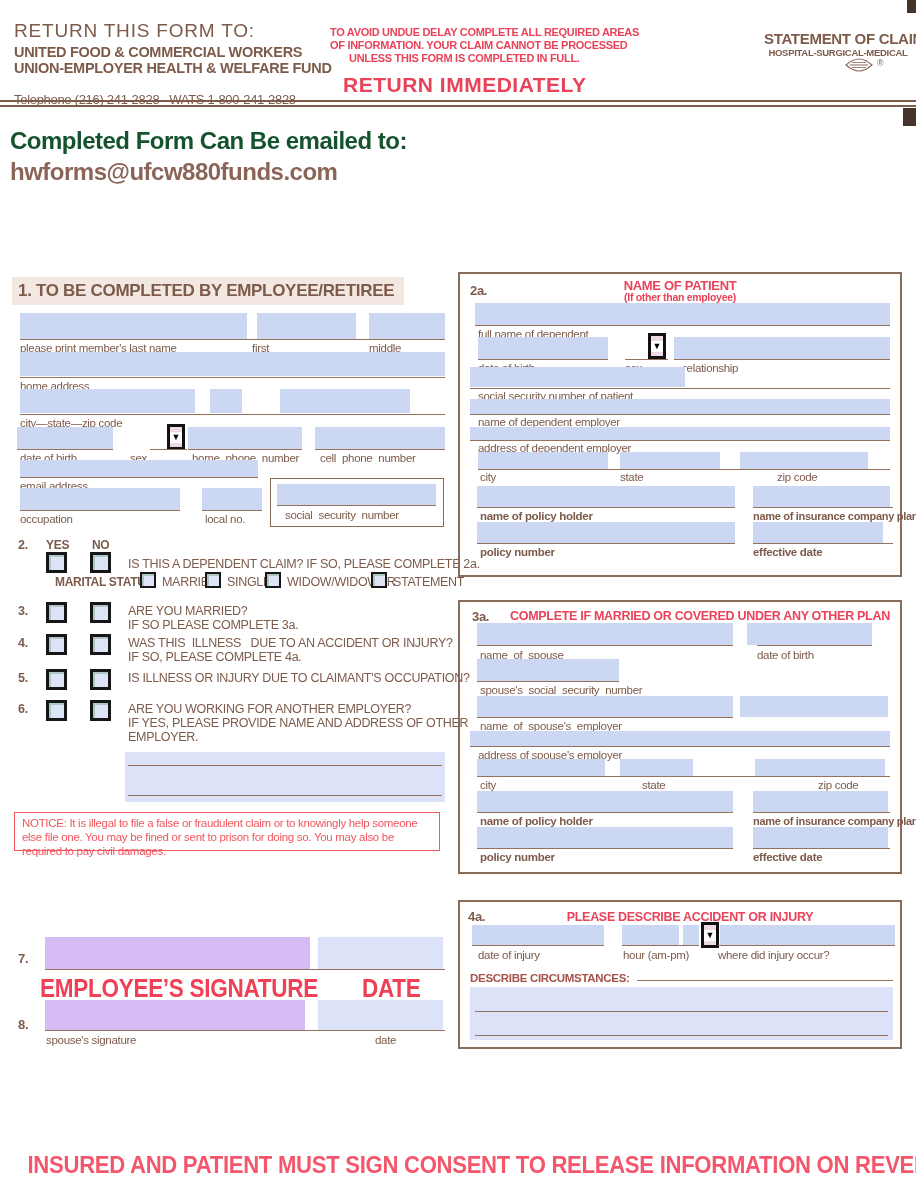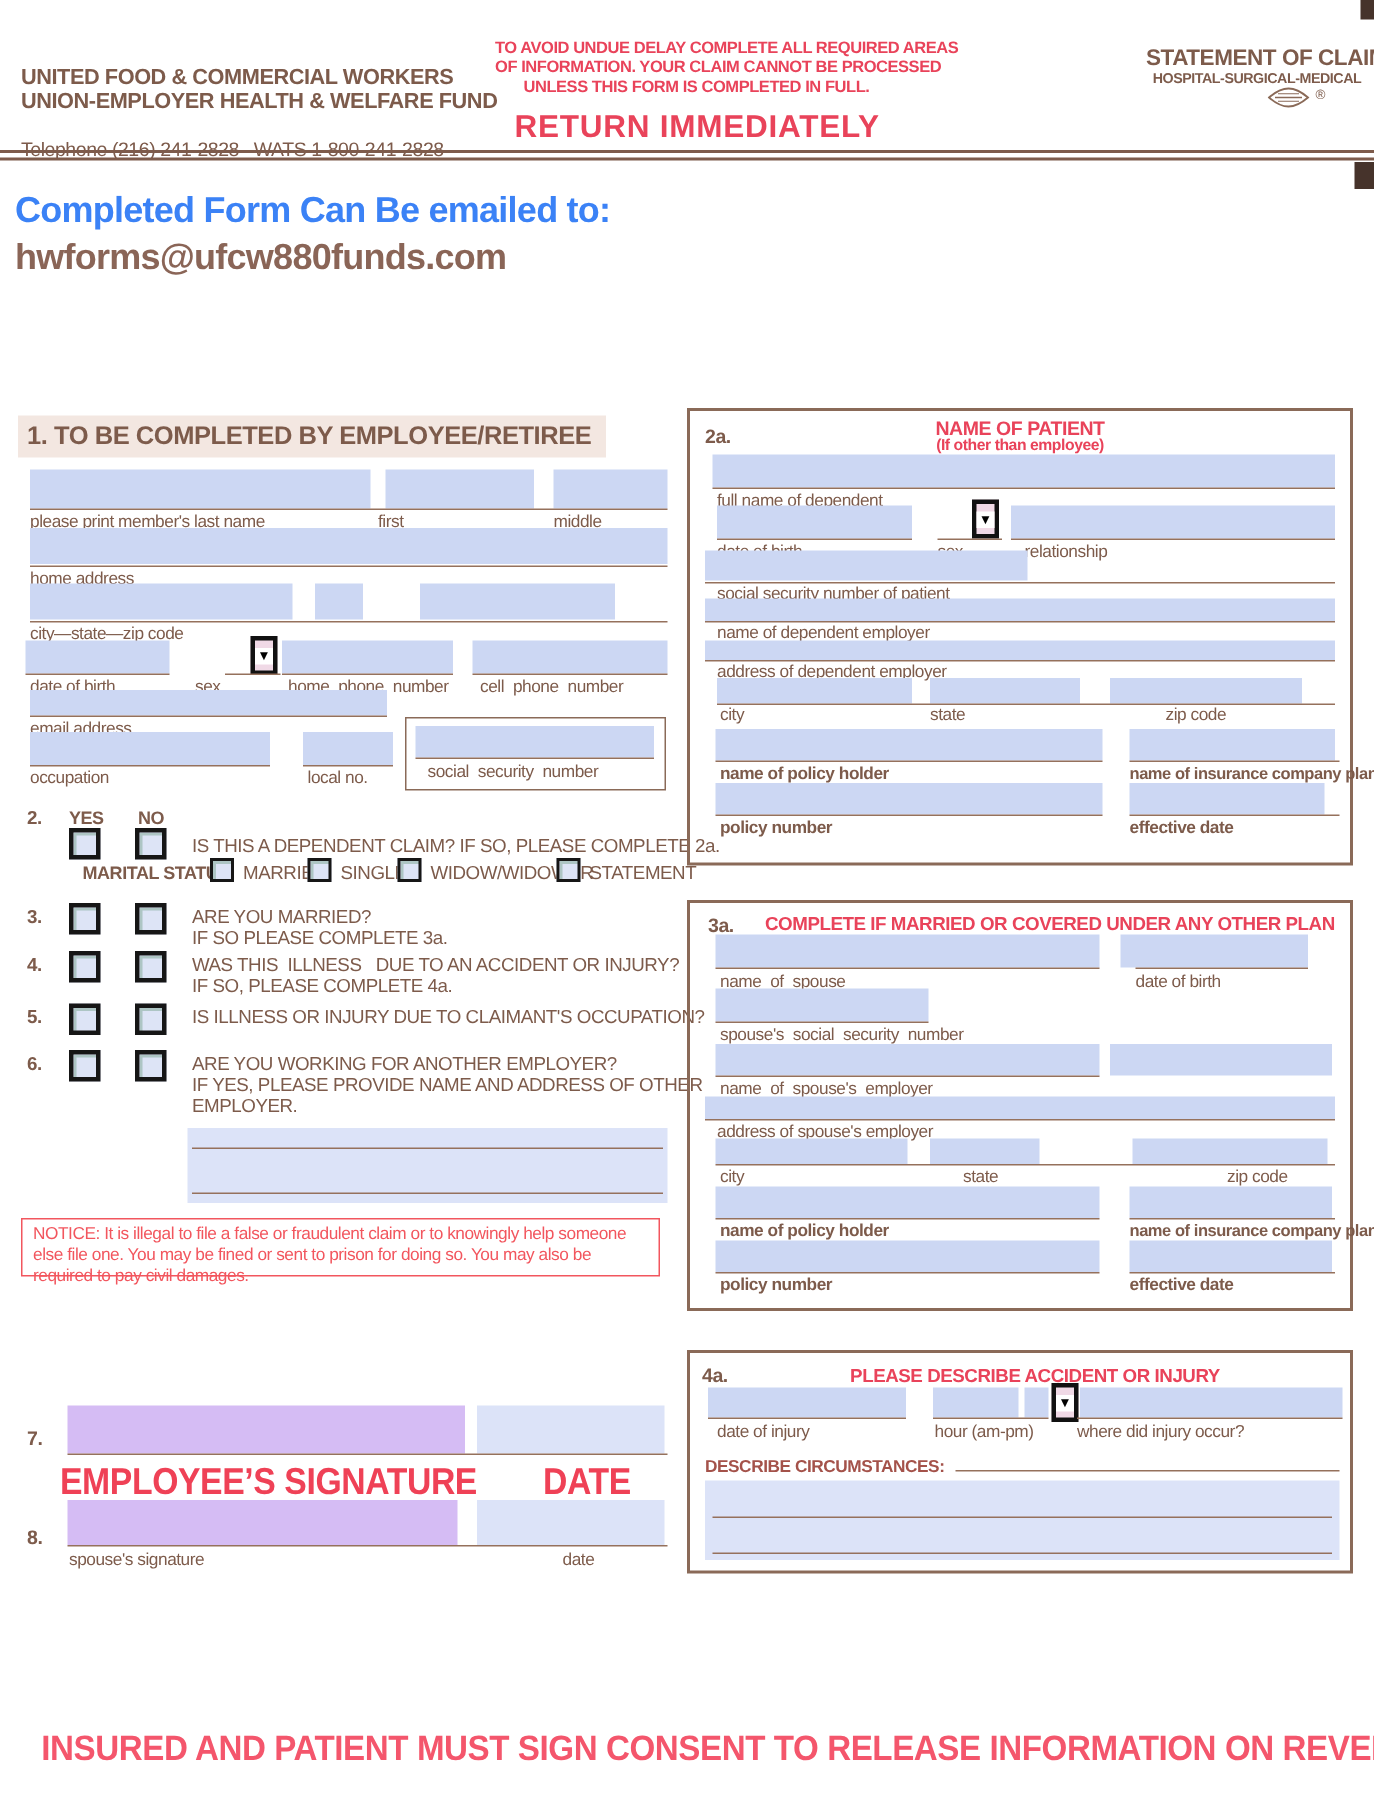--- a/index.html
+++ b/index.html
@@ -28,20 +28,21 @@
   .dbl{position:absolute;left:0;top:100px;width:916px;height:3px;
       border-top:2px solid #7d5b4b;border-bottom:2px solid #7d5b4b;}
   .mark{position:absolute;background:#46332b;}
   .sqx{transform:scaleX(.9);transform-origin:left center;}
 </style>
 </head>
 <body>
 
 <div class="page">
 
+  <div class="t brown" style="left:14px;top:20px;font-size:19px;letter-spacing:.8px;">RETURN THIS FORM TO:</div>
   <div class="t brown b" style="left:14px;top:44px;font-size:14.5px;">UNITED FOOD &amp; COMMERCIAL WORKERS</div>
   <div class="t brown b" style="left:14px;top:60px;font-size:14.5px;">UNION-EMPLOYER HEALTH &amp; WELFARE FUND</div>
   <div class="t brown" style="left:14px;top:92px;font-size:13px;">Telephone (216) 241-2828   WATS 1-800-241-2828</div>
 
   <div class="t red b" style="left:330px;top:26px;font-size:11px;">TO AVOID UNDUE DELAY COMPLETE ALL REQUIRED AREAS</div>
   <div class="t red b" style="left:330px;top:39px;font-size:11px;">OF INFORMATION. YOUR CLAIM CANNOT BE PROCESSED</div>
   <div class="t red b" style="left:330px;top:52px;font-size:11px;padding-left:19px;">UNLESS THIS FORM IS COMPLETED IN FULL.</div>
   <div class="t red b" style="left:343px;top:73px;font-size:21px;letter-spacing:.5px;">RETURN IMMEDIATELY</div>
 
   <div class="t brown b" style="left:764px;top:30px;width:148px;text-align:center;font-size:15px;">STATEMENT OF CLAIM</div>
@@ -53,21 +54,21 @@
         <line x1="7" y1="4.5" x2="21" y2="4.5" stroke="#8a6a58" stroke-width=".8"></line>
         <line x1="7" y1="9.5" x2="21" y2="9.5" stroke="#8a6a58" stroke-width=".8"></line>
       </svg>
   </div>
   <div class="t brown" style="left:877px;top:58px;font-size:9px;">®</div>
 
   <div class="dbl"></div>
   <div class="mark" style="right:0;top:0;width:9px;height:13px;"></div>
   <div class="mark" style="right:0;top:108px;width:13px;height:18px;"></div>
 
-  <div class="t b" style="left:10px;top:127px;font-size:24px;color:#3b82f6;letter-spacing:-.5px;">Completed Form Can Be emailed to:</div>
+  <div class="t b" style="left:10px;top:127px;font-size:24px;color:#14532d;letter-spacing:-.5px;">Completed Form Can Be emailed to:</div>
   <div class="t b" style="left:10px;top:158px;font-size:24px;color:#8a6557;letter-spacing:-.5px;">hwforms@ufcw880funds.com</div>
 
   <div style="position:absolute;left:12px;top:277px;width:392px;height:28px;background:#f3e7e1;">
     <div class="t brown b" style="left:6px;top:4px;font-size:17px;">1. TO BE COMPLETED BY EMPLOYEE/RETIREE</div>
   </div>
 
   <div class="f" style="left:20px;top:313px;width:227px;height:26px;"></div>
   <div class="f" style="left:257px;top:313px;width:99px;height:26px;"></div>
   <div class="f" style="left:369px;top:313px;width:76px;height:26px;"></div>
   <div class="ul" style="left:20px;top:339px;width:425px;"></div>

